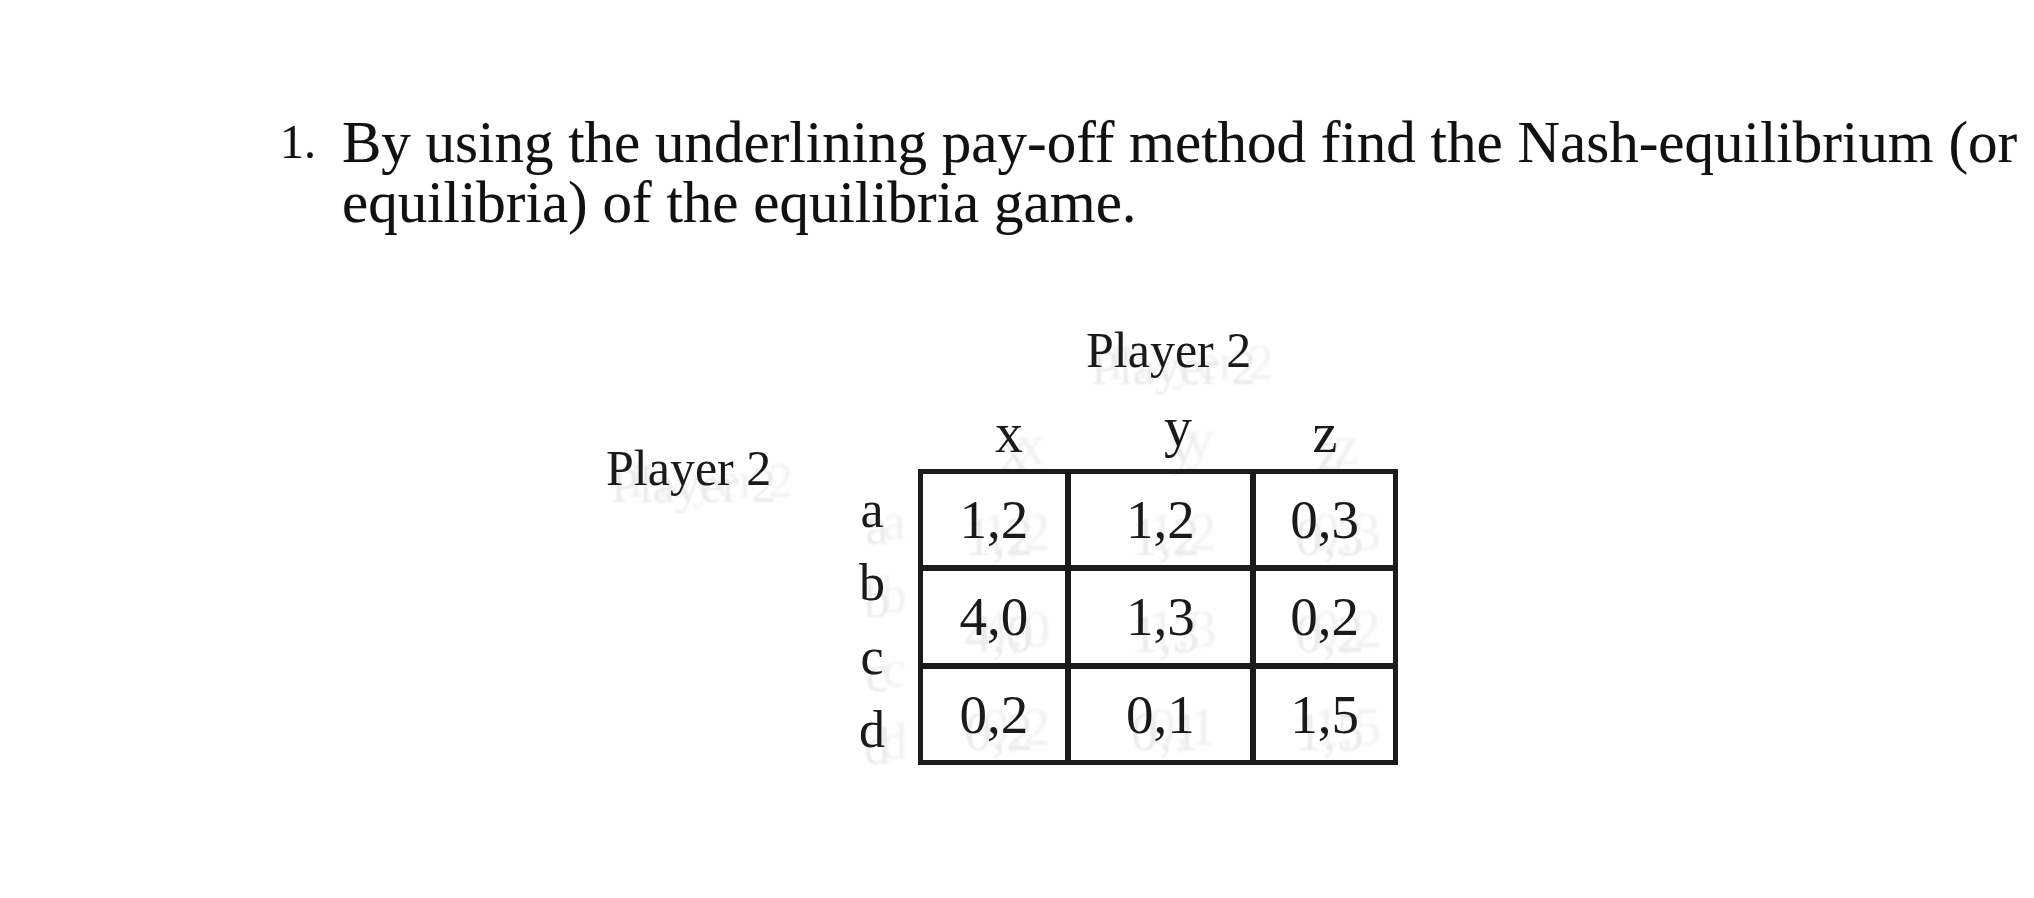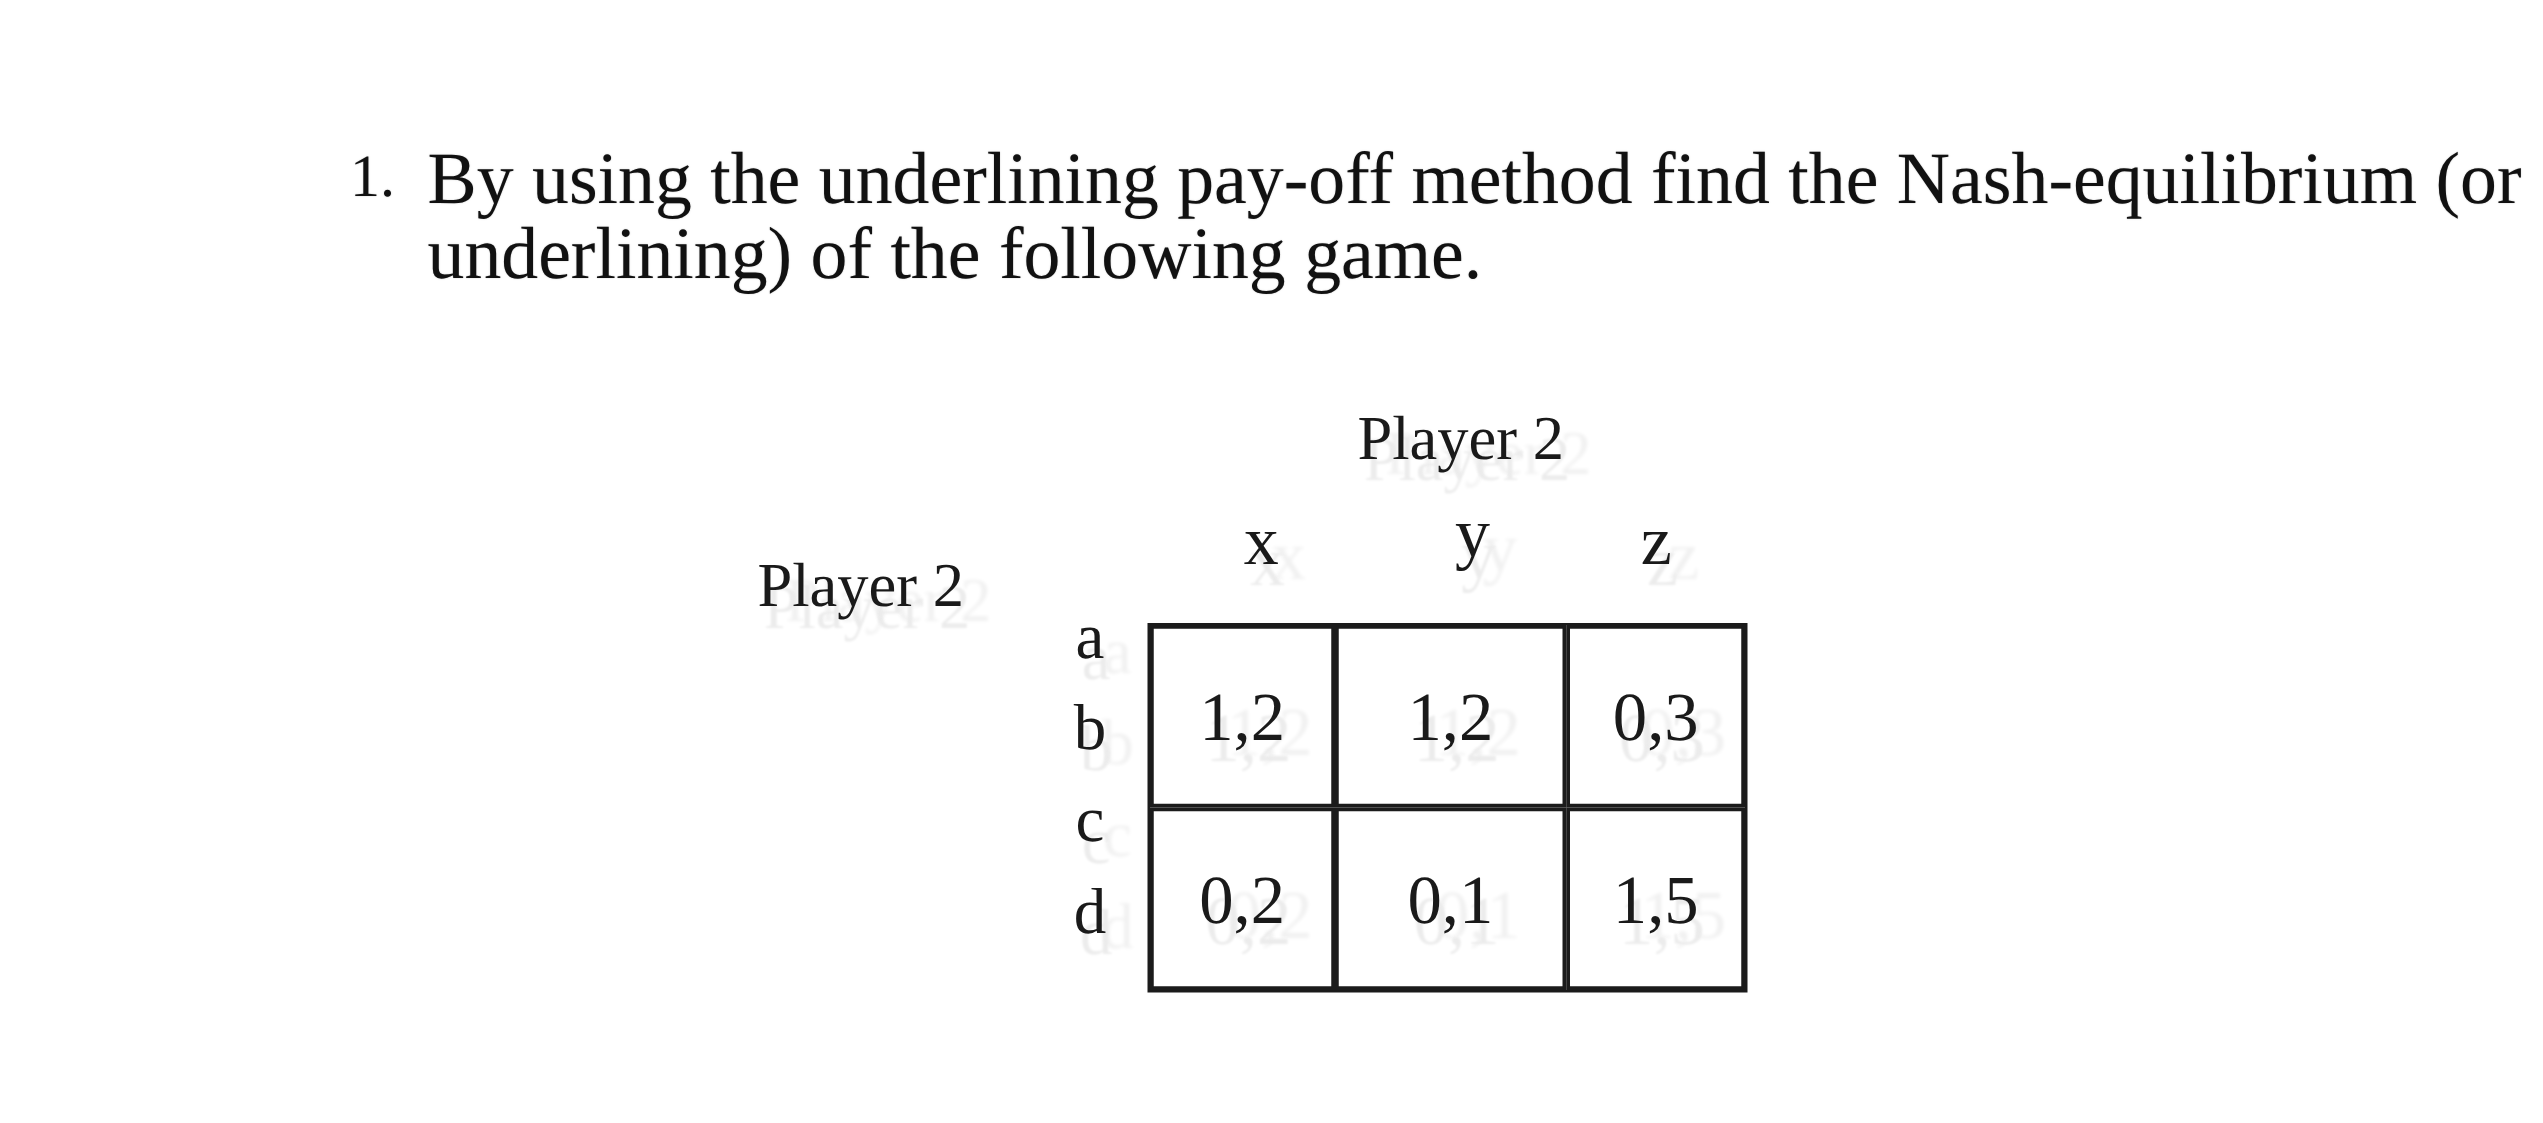--- a/index.html
+++ b/index.html
@@ -38,41 +38,41 @@
   .rowh.ra { top:484px; }
   .rowh.rb { top:557px; }
   .rowh.rc { top:631px; }
   .rowh.rd { top:704px; }
 
   
   .payoff-table {
     position:absolute; left:918px; top:469px;
     width:480px; height:296px;
     border:2px solid #1b1b1b; border-spacing:0; table-layout:fixed;
-    font-size:55px; color:#1a1a1a;margin-top:29px;
+    font-size:55px; color:#1a1a1a;
   }
   .payoff-table td {
     border:3px solid #1b1b1b; padding:0;
     text-align:center; vertical-align:middle;
   }
   col.c1 { width:31%; }
   col.c2 { width:39%; }
   col.c3 { width:30%; }
   .cellv { display:inline-block; }
 </style>
 </head>
 <body>
 
 <div class="page">
 
   <div class="problem">
     <div class="problem-number">1.</div>
     <div class="problem-text">
       <div class="pline">By using the underlining pay-off method find the Nash-equilibrium (or</div>
-      <div class="pline">underlining) of the following game.</div>
+      <div class="pline">equilibria) of the equilibria game.</div>
     </div>
   </div>
 
   <div class="figure">
 
     <div class="lbl ghosted p2-label">Player 2</div>
     <div class="lbl ghosted p1-label">Player 2</div>
 
     <div class="lbl ghosted colh cx">x</div>
     <div class="lbl ghosted colh cy">y</div>
@@ -89,20 +89,25 @@
           <col class="c2">
           <col class="c3">
         </colgroup>
       <tbody>
         <tr>
           <td><span class="cellv ghosted">1,2</span></td>
           <td><span class="cellv ghosted">1,2</span></td>
           <td><span class="cellv ghosted">0,3</span></td>
         </tr>
         <tr>
+          <td><span class="cellv ghosted">4,0</span></td>
+          <td><span class="cellv ghosted">1,3</span></td>
+          <td><span class="cellv ghosted">0,2</span></td>
+        </tr>
+        <tr>
           <td><span class="cellv ghosted">0,2</span></td>
           <td><span class="cellv ghosted">0,1</span></td>
           <td><span class="cellv ghosted">1,5</span></td>
         </tr>
       </tbody>
     </table>
 
   </div>
 </div>
 

